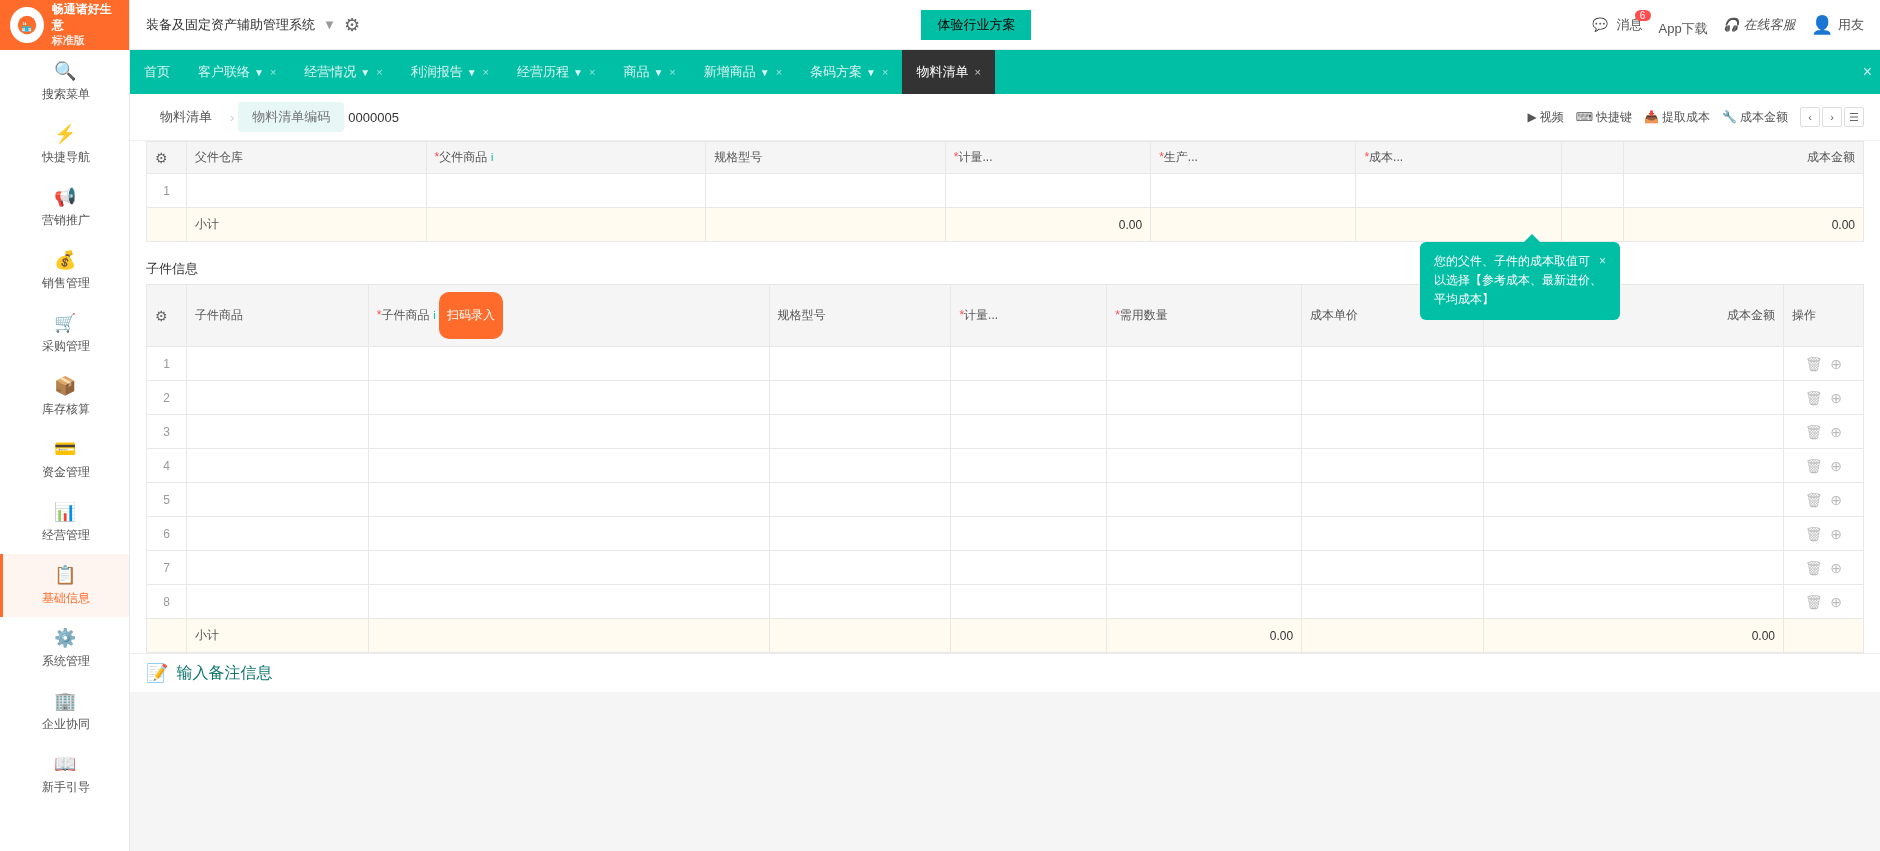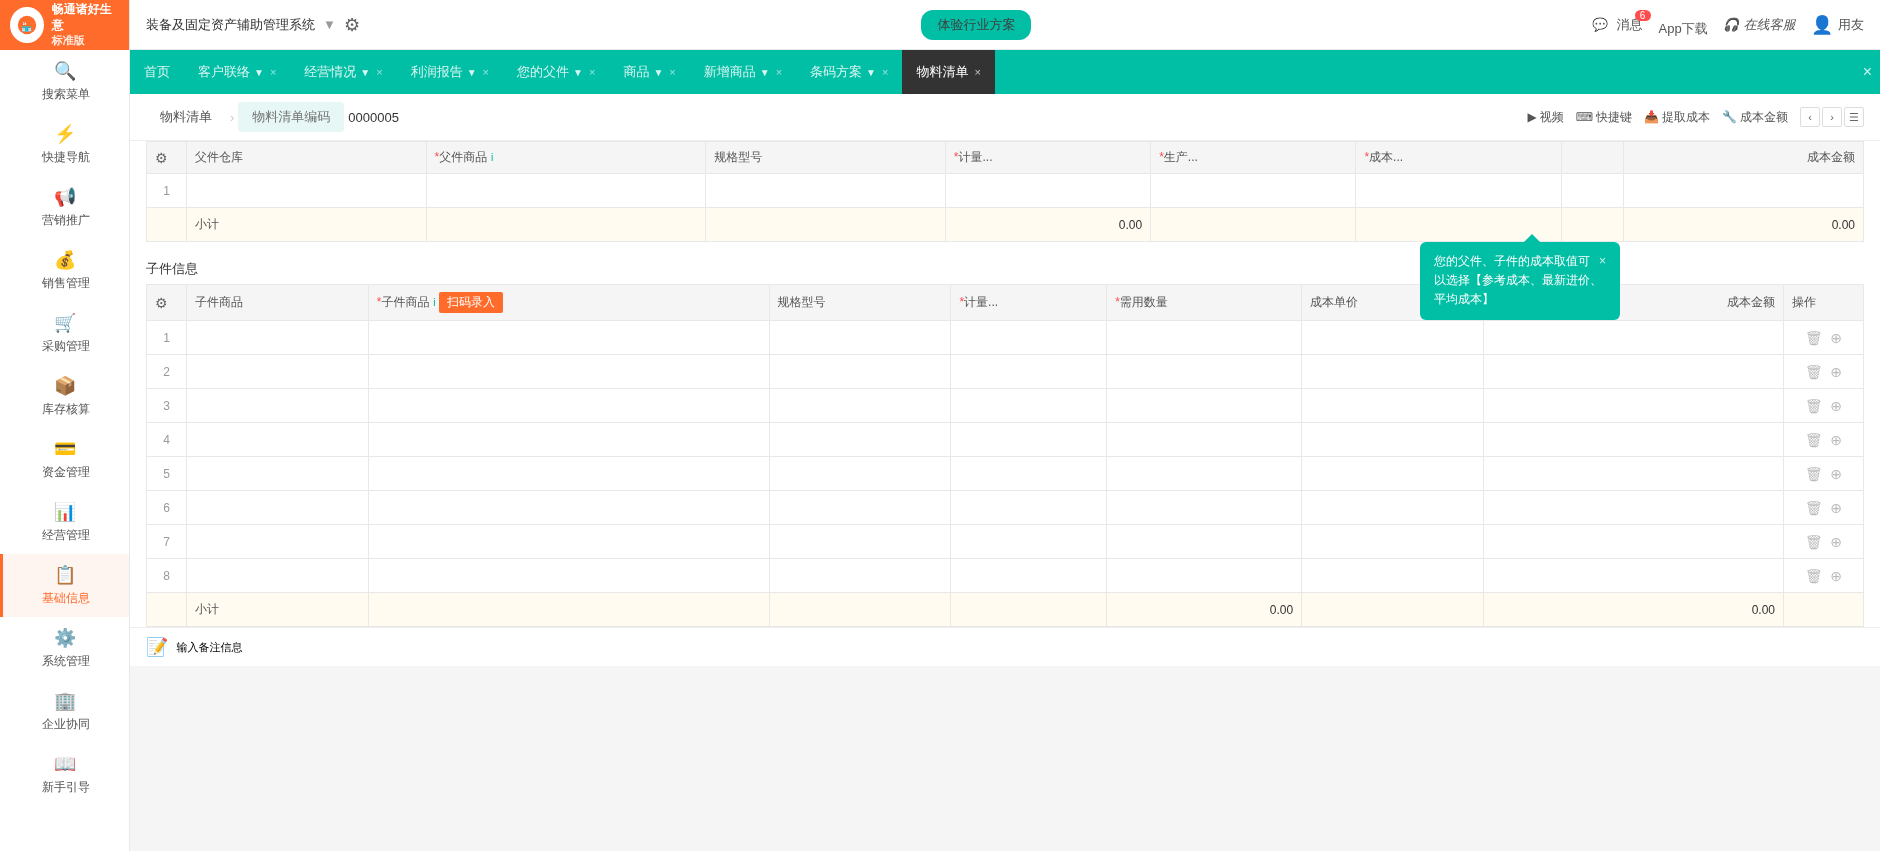--- a/index.html
+++ b/index.html
@@ -14,21 +14,21 @@
     .sidebar-item { display: flex; flex-direction: column; align-items: center; justify-content: center; padding: 10px 5px; cursor: pointer; color: #555; gap: 4px; font-size: 12px; border-left: 3px solid transparent; }
     .sidebar-item.active { background: #fff5f0; color: #ff6b2b; border-left-color: #ff6b2b; }
     .sidebar-item .si-icon { font-size: 18px; }
 
     
     .main { flex: 1; display: flex; flex-direction: column; overflow: hidden; }
 
     
     .topbar { background: #fff; display: flex; align-items: center; justify-content: space-between; padding: 0 16px; height: 50px; border-bottom: 1px solid #e8e8e8; }
     .topbar-left { display: flex; align-items: center; gap: 8px; font-size: 13px; color: #333; }
-    .topbar-btn { background: #00bfa5; color: #404040; border: none; padding: 6px 16px; border-radius: 12px; cursor: pointer; font-size: 13px; }
+    .topbar-btn { background: #00bfa5; color: #000000; border: none; padding: 6px 16px; border-radius: 0; cursor: pointer; font-size: 13px; }
     .gear-btn { background: none; border: none; font-size: 18px; color: #666; cursor: pointer; }
     .topbar-right { display: flex; align-items: center; gap: 16px; font-size: 13px; color: #555; }
     .topbar-right .badge-wrap { position: relative; cursor: pointer; }
     .topbar-right .badge { position: absolute; top: -6px; right: -8px; background: #ff4d4f; color: white; font-size: 10px; border-radius: 8px; padding: 0 4px; min-width: 16px; text-align: center; }
 
     
     .nav-tabs { background: #00bfa5; display: flex; align-items: center; height: 44px; overflow: hidden; }
     .nav-tab { padding: 0 14px; height: 54px; display: flex; align-items: center; color: rgba(255,255,255,0.85); cursor: pointer; font-size: 13px; white-space: nowrap; gap: 4px; }
     .nav-tab.active { background: #333; color: white; }
     .nav-tab .close-x { font-size: 11px; opacity: 0.7; margin-left: 2px; }
@@ -50,21 +50,21 @@
     .data-table { width: 100%; border-collapse: collapse; font-size: 12px; }
     .data-table th { background: #f5f5f5; border: 1px solid #e8e8e8; padding: 7px 8px; text-align: left; color: #555; font-weight: normal; white-space: nowrap; }
     .data-table th .required { color: #ff4d4f; }
     .data-table td { border: 1px solid #e8e8e8; padding: 5px 8px; color: #333; height: 34px; }
     .data-table tr.subtotal td { background: #fffbf0; font-weight: 500; }
     .data-table .row-num { color: #999; text-align: center; width: 40px; }
     .data-table .subtotal-label { color: #555; }
     .data-table .amount-col { text-align: right; color: #333; }
 
     
-    .scan-btn { background: #ff6b2b; color: white; border: none; padding: 2px 8px; border-radius: 2px; font-size: 12px; cursor: pointer; }
+    .scan-btn { background: #ff6b2b; color: white; border: none; padding: 15px 8px; border-radius: 10px; font-size: 12px; cursor: pointer; }
 
     
     .action-icon { cursor: pointer; color: #bbb; font-size: 14px; margin: 0 2px; }
 
     
     .th-gear { font-size: 14px; cursor: pointer; color: #666; }
 
     
     .tooltip-box { position: absolute; background: #00bfa5; color: white; padding: 10px 14px; border-radius: 6px; font-size: 12px; line-height: 1.6; width: 200px; z-index: 100; top: 148px; right: 260px; }
     .tooltip-box::after { content: ''; position: absolute; top: -8px; right: 80px; border-left: 8px solid transparent; border-right: 8px solid transparent; border-bottom: 8px solid #00bfa5; }
@@ -77,21 +77,21 @@
     
     .scroll-arrows { display: flex; align-items: center; gap: 2px; }
     .scroll-arrow { width: 20px; height: 20px; border: 1px solid #ddd; display: flex; align-items: center; justify-content: center; cursor: pointer; font-size: 11px; color: #666; border-radius: 2px; }
 
     .nav-right { margin-left: auto; display: flex; align-items: center; gap: 4px; }
     .close-nav-btn { color: rgba(255,255,255,0.8); cursor: pointer; padding: 0 8px; font-size: 16px; }
 
     
     .bottom-row { padding: 8px 16px; background: white; display: flex; align-items: center; gap: 8px; border-top: 1px solid #eee; }
     .bottom-icon { color: #00bfa5; font-size: 18px; }
-    .bottom-text { color: #000000; font-size: 11px; }
+    .bottom-text { color: #0f766e; font-size: 16px; }
   </style>
 </head>
 <body>
 
 <div class="sidebar">
   <div class="sidebar-logo">
     <div class="logo-icon">
       <svg viewBox="0 0 24 24" fill="#ff6b2b">
           <circle cx="12" cy="12" r="10" fill="#ff6b2b"></circle>
           <text x="6" y="17" fill="white" font-size="10">🏪</text>
@@ -194,21 +194,21 @@
       <span>经营情况</span>
       <span class="arrow">▼</span>
       <span class="close-x">×</span>
     </div>
     <div class="nav-tab">
       <span>利润报告</span>
       <span class="arrow">▼</span>
       <span class="close-x">×</span>
     </div>
     <div class="nav-tab">
-      <span>您的父件</span>
+      <span>经营历程</span>
       <span class="arrow">▼</span>
       <span class="close-x">×</span>
     </div>
     <div class="nav-tab">
       <span>商品</span>
       <span class="arrow">▼</span>
       <span class="close-x">×</span>
     </div>
     <div class="nav-tab">
       <span>新增商品</span>

